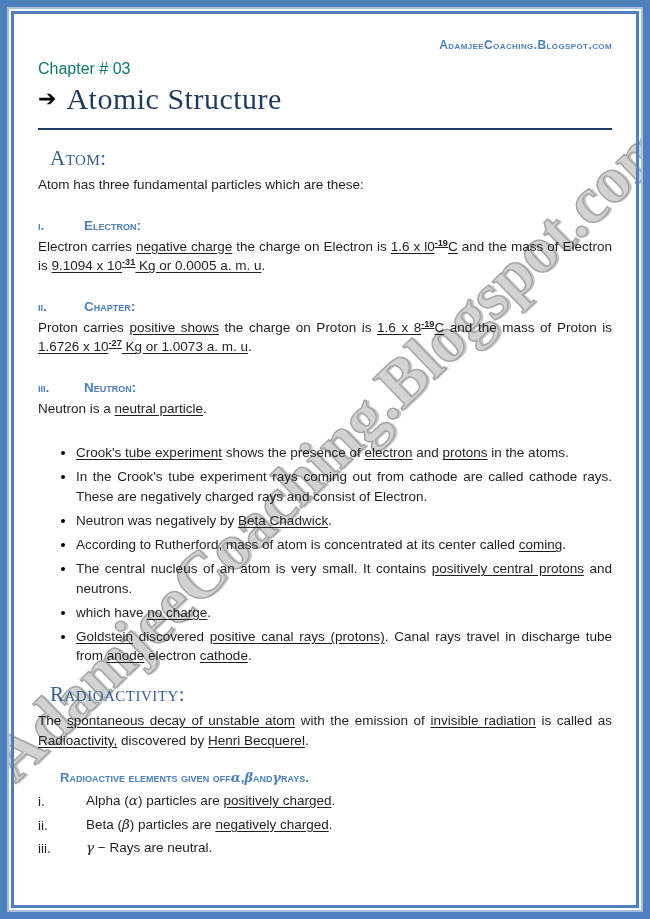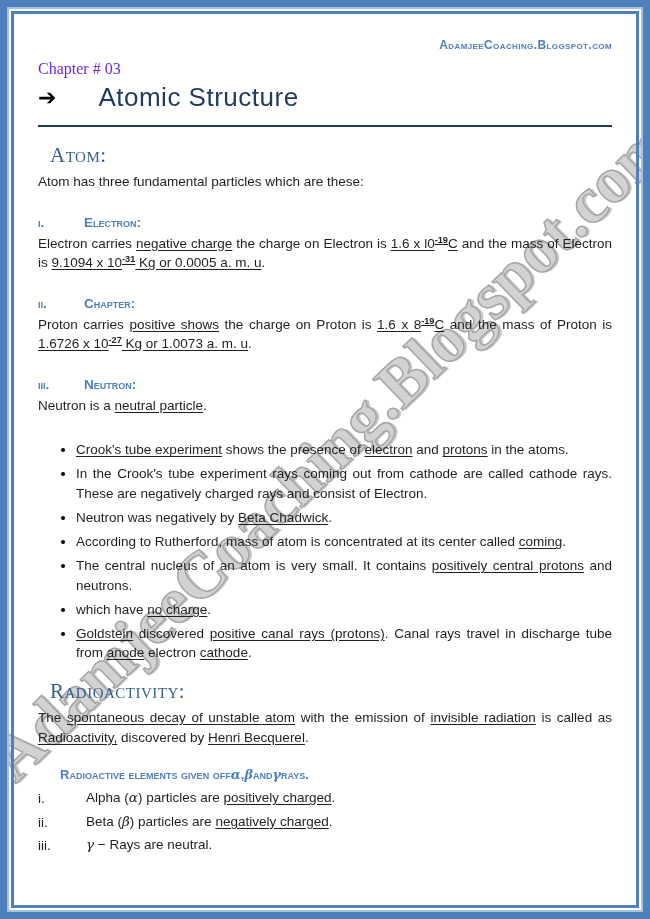--- a/index.html
+++ b/index.html
@@ -16,24 +16,24 @@
   .watermark{
     position:absolute;left:330px;top:450px;z-index:1;
     transform:translate(-50%,-50%) rotate(-44deg);
     font-family:"Liberation Serif",serif;font-weight:bold;font-size:66px;
     white-space:nowrap;color:var(--watermark);
     -webkit-text-stroke:1.5px var(--watermark_stroke);
     text-shadow:2px 2px 0 #b9b9b9;opacity:.8;pointer-events:none;
   }
   .site{font-size:12px;font-weight:bold;font-variant:small-caps;letter-spacing:.4px;
         color:var(--accent);text-align:right;cursor:pointer;}
-  .chapter{font-family:Liberation Serif, serif;font-size:16px;color:#6d28d9;margin-top:8px;}
+  .chapter{font-family:Liberation Sans, sans-serif;font-size:16px;color:#0f766e;margin-top:8px;}
   .title-row{display:flex;align-items:center;gap:10px;margin-top:4px;}
   .arrow{font-size:22px;color:#000;line-height:1;}
-  .doc-title{font-family:Liberation Sans, sans-serif;font-size:26px;color:var(--title);letter-spacing:.5px;margin-left:32px;}
+  .doc-title{font-family:Liberation Serif, serif;font-size:30px;color:var(--title);letter-spacing:.5px;}
   hr.rule{border:none;border-top:2px solid var(--title);margin:12px 0 0 0;}
   h2.sec{font-family:"Liberation Serif",serif;font-variant:small-caps;font-weight:normal;
          font-size:21px;color:var(--heading);margin:16px 0 2px 12px;letter-spacing:.5px;}
   .body{font-size:13.5px;color:var(--text);line-height:1.45;text-align:justify;}
   p.para{margin:4px 0 0 0;}
   .subhead-row{display:flex;margin-top:23px;color:var(--accent);font-weight:bold;
                font-variant:small-caps;font-size:13.5px;}
   .subnum{width:46px;flex:none;}
   .u{text-decoration:underline;text-underline-offset:2px;}
   .g{font-family:"DejaVu Serif",serif;font-style:italic;font-variant:normal;}

